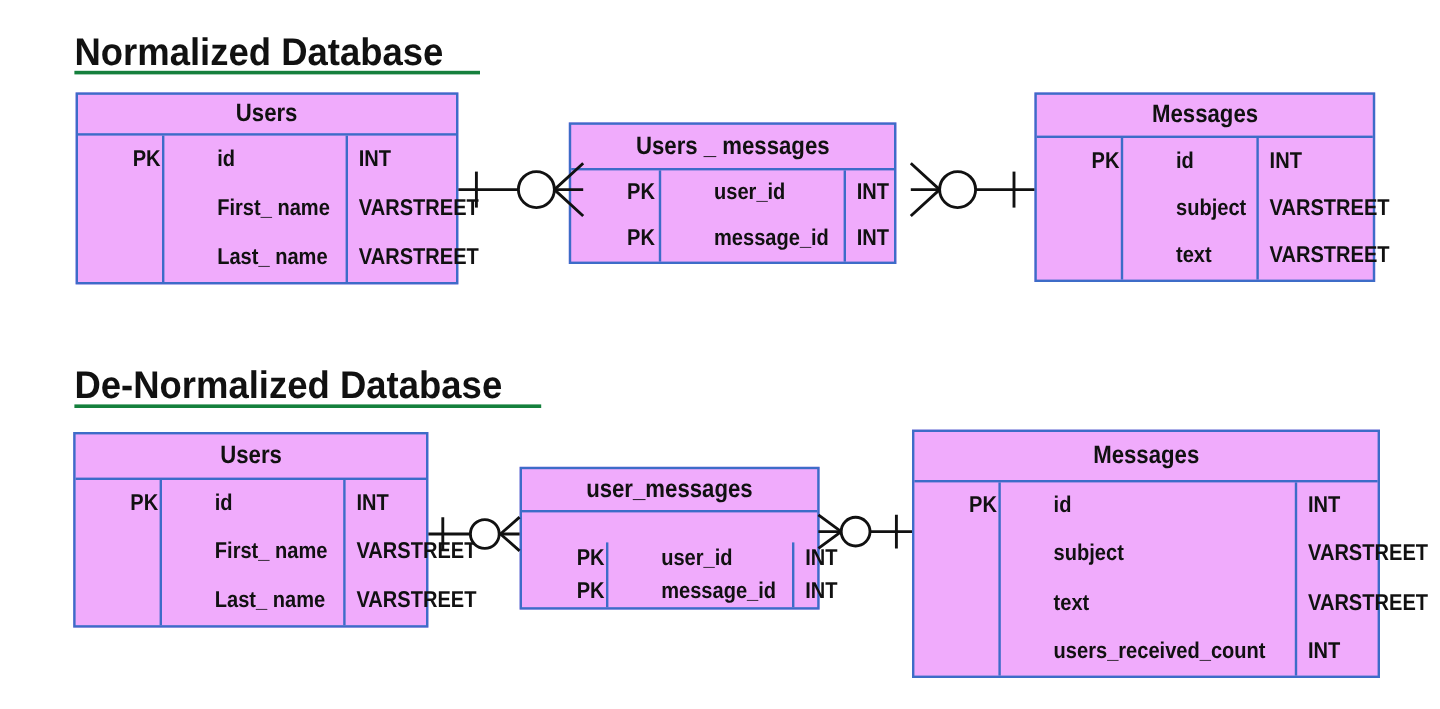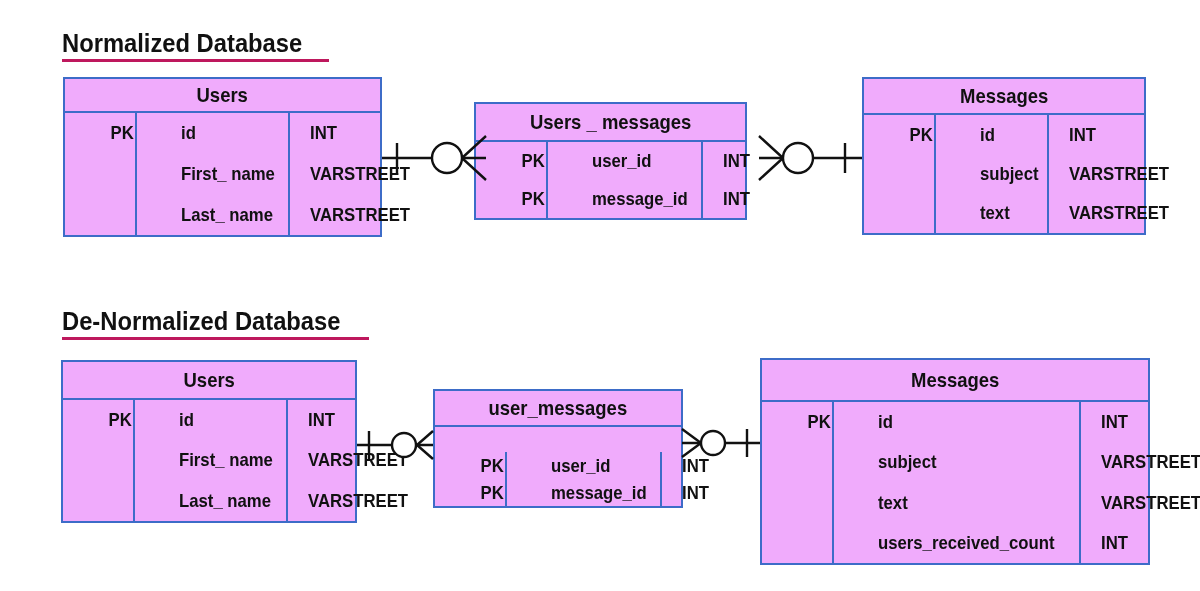--- a/index.html
+++ b/index.html
@@ -8,23 +8,23 @@
     width:1200px;height:591px;
     background:#ffffff;
     font-family:"Liberation Sans",sans-serif;
     font-weight:bold;
     color:#111111;
     overflow:hidden;
   }
   
   .sec-title{
     position:absolute;
-    font-size:25px;
+    font-size:32px;
     line-height:28px;
-    border-bottom:3px solid #be185d;
+    border-bottom:3px solid #15803d;
     padding:0 14px 2px 0;
     white-space:nowrap;
   }
   .sec-title .txt{transform:scaleX(0.95);transform-origin:left center;}
   .title1{left:62px;top:29px;}
   .title2{left:62px;top:307px;}
 
   
   .erd-table{
     position:absolute;
@@ -40,21 +40,21 @@
     font-size:21px;
     flex:0 0 auto;
   }
   .erd-body{flex:1;display:flex;min-height:0;}
   .col{display:flex;flex-direction:column;box-sizing:border-box;}
   .col-pk,.col-field{border-right:2px solid #3d6cc8;margin-left:44px;}
   .col-type{flex:1;}
   .cell{flex:1;display:flex;align-items:center;font-size:19px;}
   .col-pk .cell{justify-content:center;}
   .col-field .cell{}
-  .col-type .cell{padding-left:20px;}
+  .col-type .cell{padding-left:9px;}
   .txt{display:inline-block;white-space:nowrap;transform:scaleX(0.88);transform-origin:left center;}
   .erd-header .txt,.col-pk .txt{transform-origin:center center;}
 
   
   .t1{left:63px;top:77px;width:319px;height:160px;}
   .t1 .erd-header{height:34px;}
   .t1 .col-pk{width:54px;}  .t1 .col-field{width:138px;}
 
   .t2{left:474px;top:102px;width:273px;height:118px;}
   .t2 .erd-header{height:38px;}

